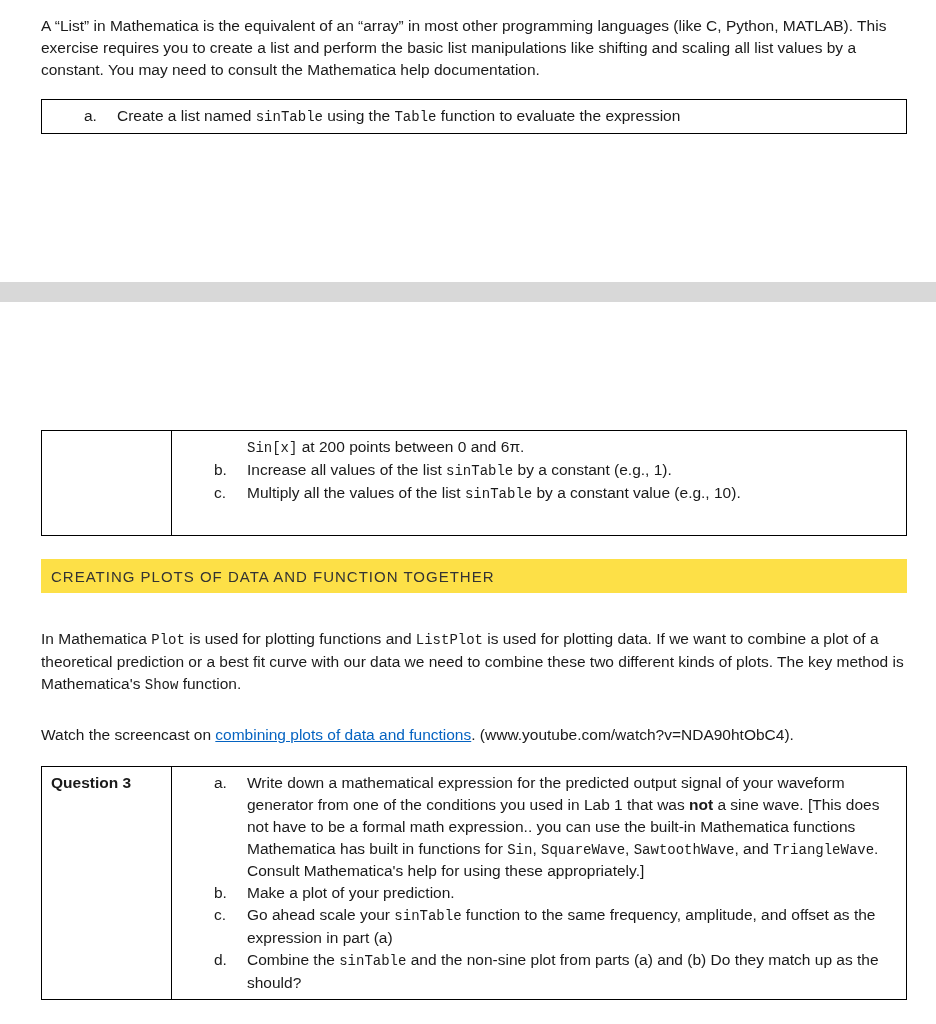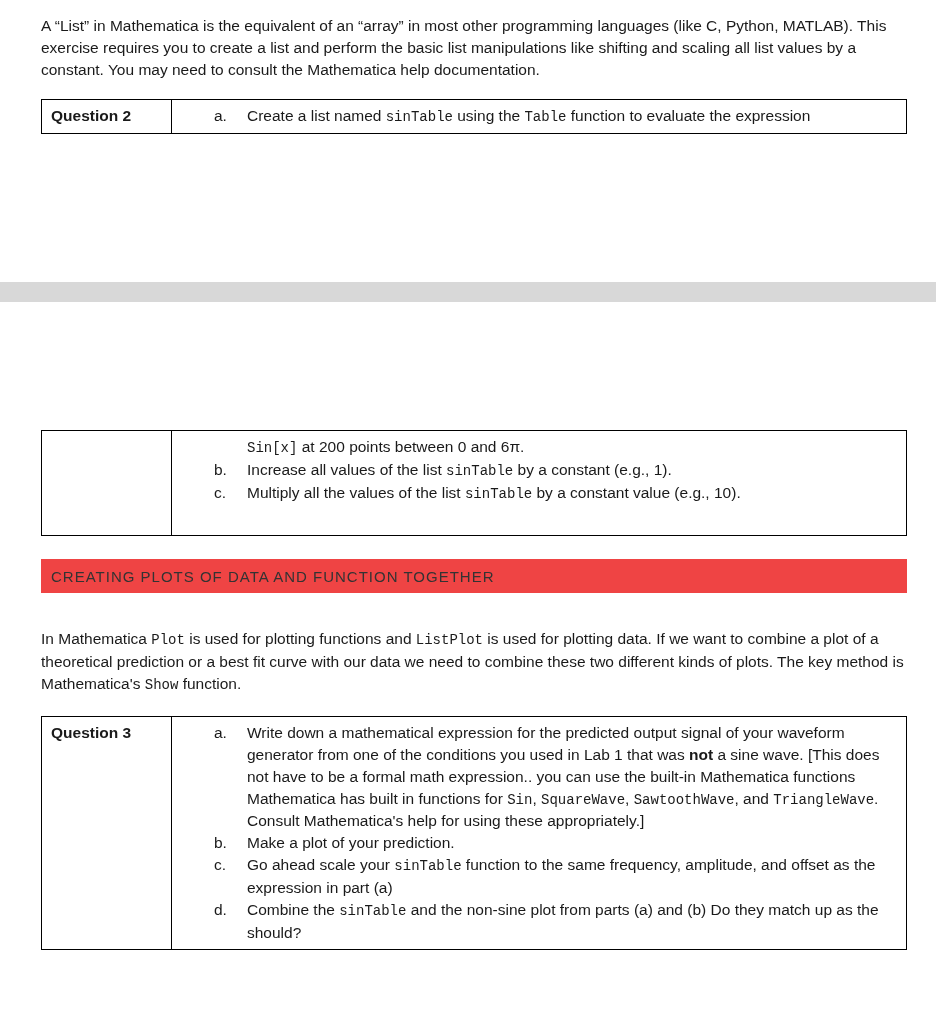--- a/index.html
+++ b/index.html
@@ -28,42 +28,39 @@
   .qright { flex: 1; padding: 5px 10px; }
   .qright-cont { padding-bottom: 30px; }
   .qlabel { font-weight: bold; }
   .li { display: flex; padding-left: 32px; }
   .li .marker { width: 33px; flex: none; }
   .li .runs { flex: 1; }
   .expr-line { padding-left: 65px; }
   .page-gap { height: 20px; background: #d8d8d8; margin-top: 148px; width: 936px; }
   .section-heading {
     margin-top: 23px;
-    background: #ef4444;
+    background: #fde047;
     padding: 7px 10px 6px 10px;
     letter-spacing: 1px;
     color: #333333;
     font-size: 15px;
   }
   .para { margin-top: 35px; }
   .para-watch { margin-top: 28px; }
 </style>
 </head>
 <body>
 
 <div class="doc">
 
   <div class="content">
 
     <div class="intro"><span>A “List” in Mathematica is the equivalent of an “array” in most other programming languages (like C, Python, MATLAB).  This exercise requires you to create a list and perform the basic list manipulations like shifting and scaling all list values by a constant.  You may need to consult the Mathematica help documentation.</span></div>
 
     <div class="qtable qtable-q2">
-      <div class="qleft">
-        <span class="qlabel">Question 2</span>
-      </div>
       <div class="qright">
         <div class="li">
           <span class="marker">a.</span>
           <span class="runs"><span>Create a list named </span><span class="mono">sinTable</span><span> using the </span><span class="mono">Table</span><span> function to evaluate the expression</span></span>
         </div>
       </div>
     </div>
 
   </div>
 
@@ -83,20 +80,21 @@
           <span class="marker">c.</span>
           <span class="runs"><span>Multiply all the values of the list </span><span class="mono">sinTable</span><span> by a constant value (e.g., 10).</span></span>
         </div>
       </div>
     </div>
 
     <div class="section-heading">CREATING PLOTS OF DATA AND FUNCTION TOGETHER</div>
 
     <div class="para"><span>In Mathematica </span><span class="mono">Plot</span><span> is used for plotting functions and </span><span class="mono">ListPlot</span><span> is used for plotting data.  If we want to combine a plot of a theoretical prediction or a best fit curve with our data we need to combine these two different kinds of plots.  The key method is Mathematica's </span><span class="mono">Show</span><span> function.</span></div>
 
+    <div class="para para-watch"><span>Watch the screencast on </span><span class="link">combining plots of data and functions</span><span>. (www.youtube.com/watch?v=NDA90htObC4).</span></div>
 
     <div class="qtable qtable-q3">
       <div class="qleft">
         <span class="qlabel">Question 3</span>
       </div>
       <div class="qright">
         <div class="li">
           <span class="marker">a.</span>
           <span class="runs"><span>Write down a mathematical expression for the predicted output signal of your waveform generator from one of the conditions you used in Lab 1 that was </span><span class="bold">not</span><span> a sine wave. [This does not have to be a formal math expression.. you can use the built-in Mathematica functions Mathematica has built in functions for </span><span class="mono">Sin</span><span>, </span><span class="mono">SquareWave</span><span>, </span><span class="mono">SawtoothWave</span><span>, and </span><span class="mono">TriangleWave</span><span>.  Consult Mathematica's help for using these appropriately.]</span></span>
         </div>

